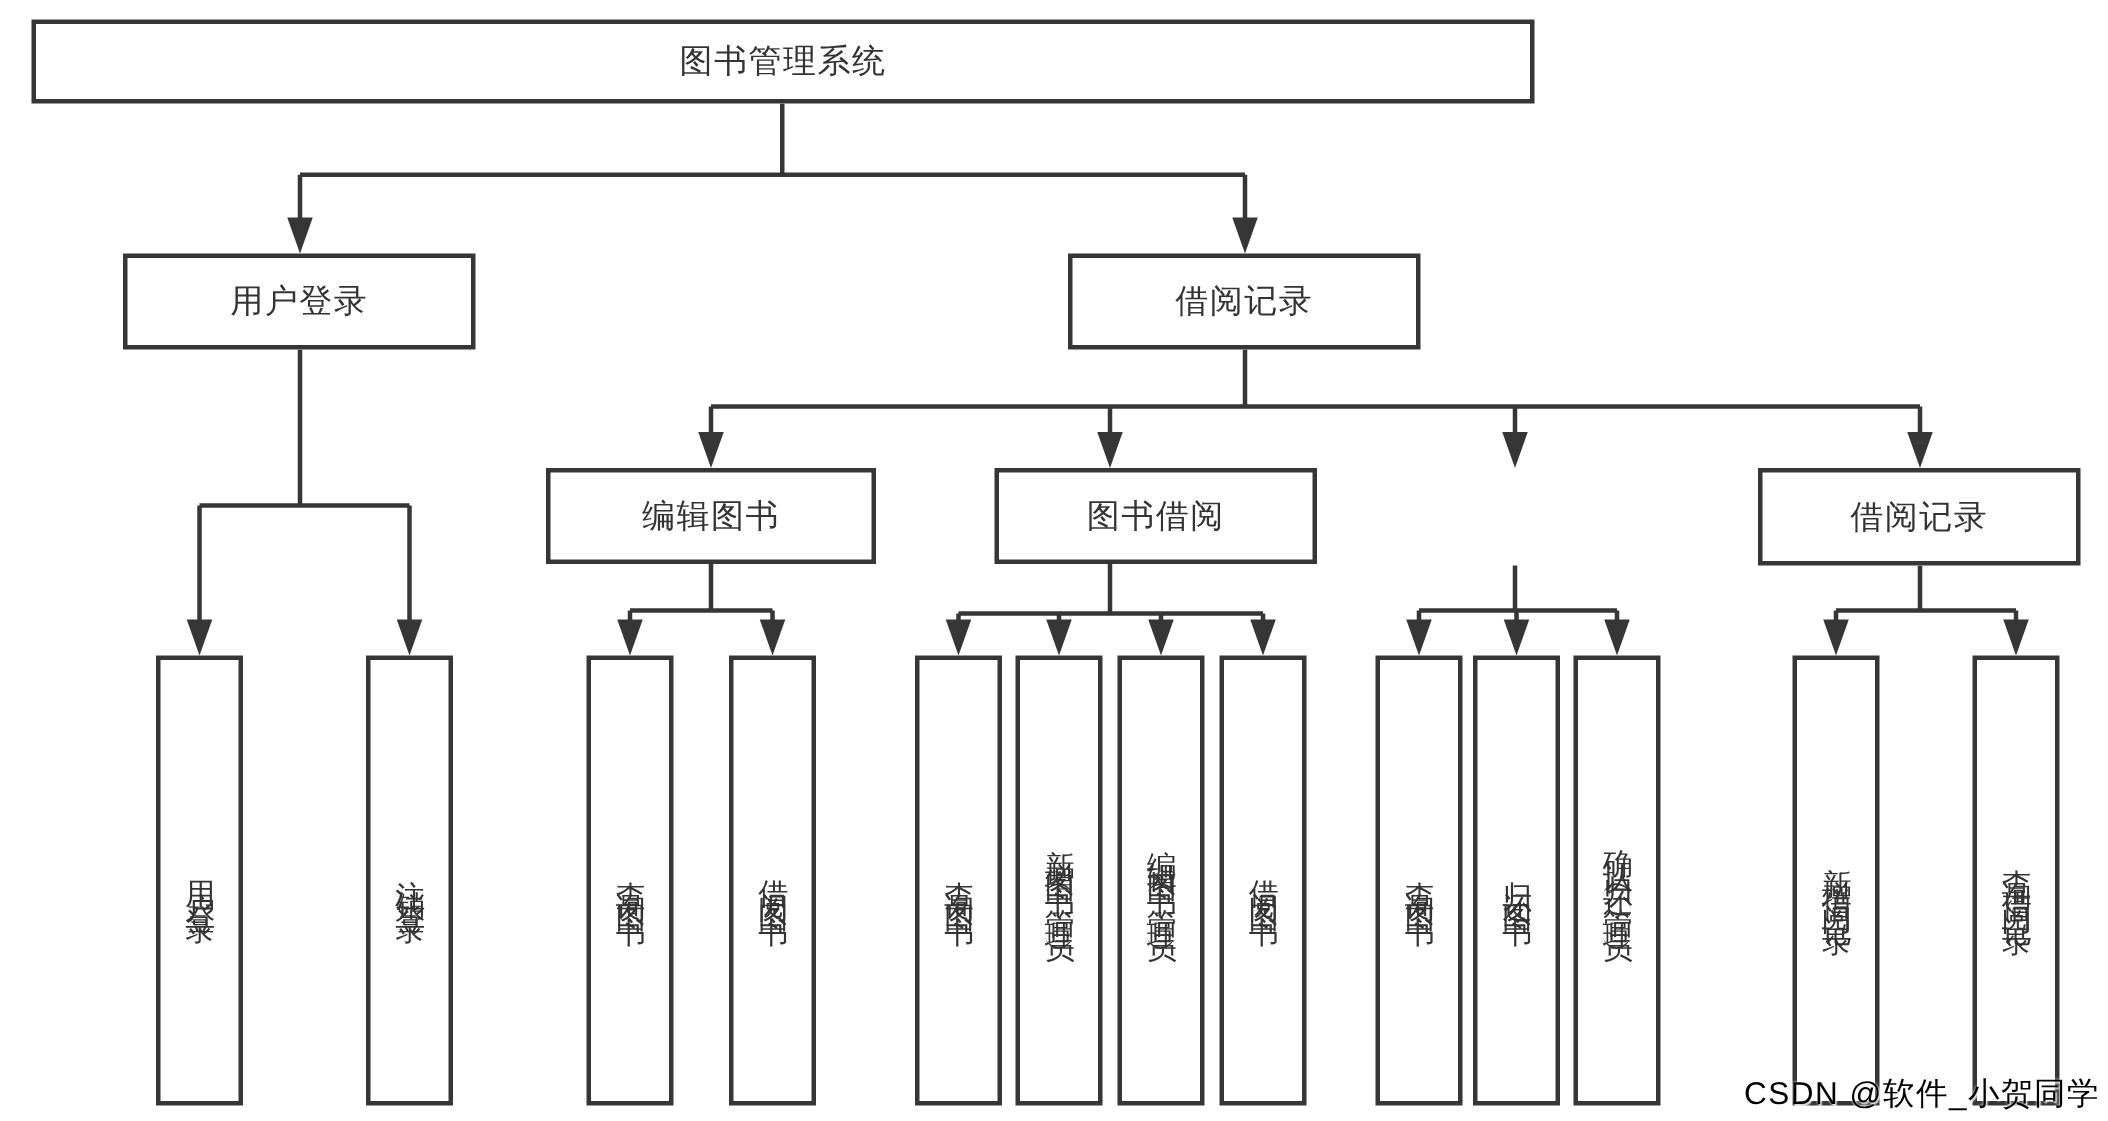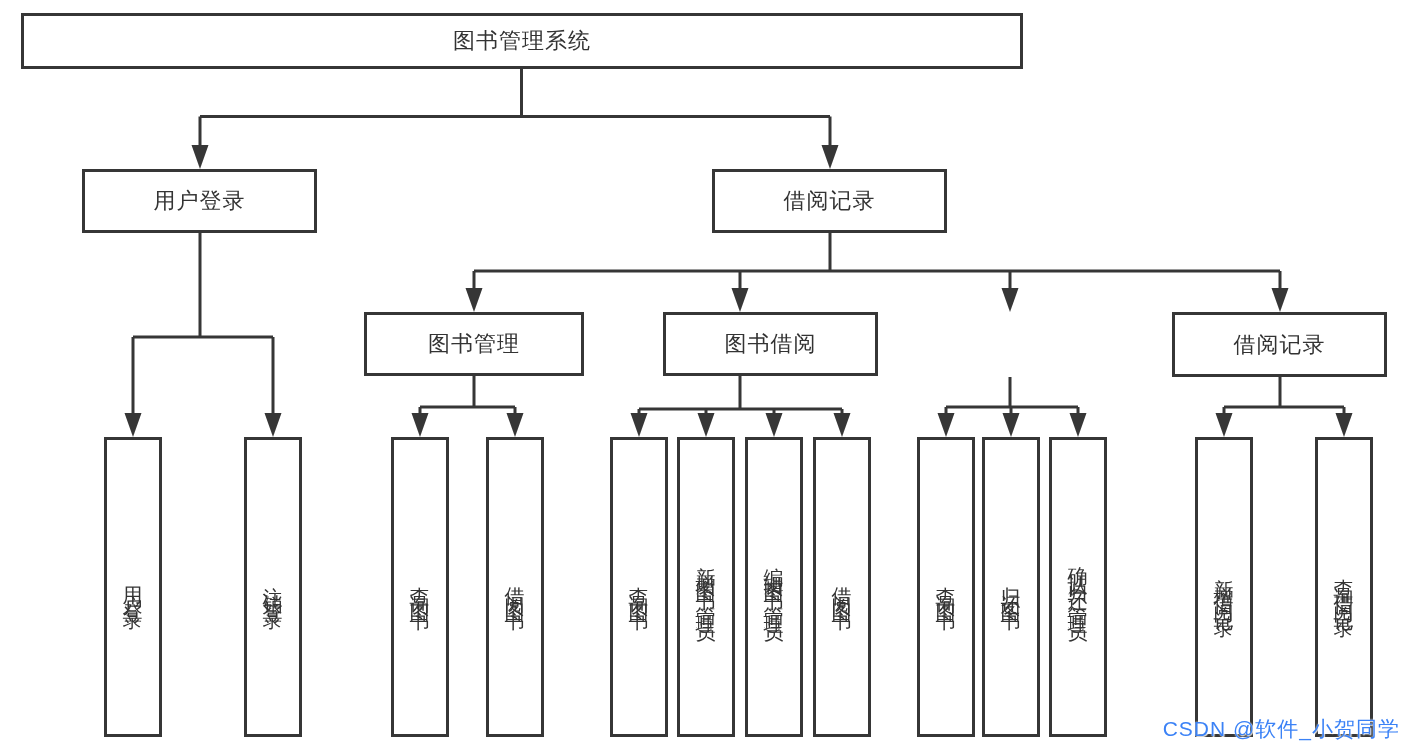--- a/index.html
+++ b/index.html
@@ -20,21 +20,21 @@
     border:3px solid #363636;background:#ffffff;
     display:flex;align-items:center;justify-content:center;
   }
   .vtext{
     writing-mode:vertical-rl;text-orientation:mixed;
     font-size:20px;letter-spacing:8px;line-height:1;
     color:#333333;white-space:nowrap;
   }
   .watermark{
     position:absolute;right:5px;bottom:4px;z-index:2;
-    font-size:21px;letter-spacing:1px;color:#3b82f6;
+    font-size:21px;letter-spacing:1px;color:#000000;
     text-shadow:0 0 2px #ffffff,1px 1px 1px rgba(255,255,255,0.85);
   }
 </style>
 </head>
 <body>
 
 <div class="stage">
 
   <svg class="connectors" width="1405" height="747" viewBox="0 0 1405 747">
     <g stroke="#363636" stroke-width="3" fill="none">
@@ -74,21 +74,21 @@
   </div>
 
   <div class="hbox" style="left:82px;top:169px;width:235px;height:64px;">
     <span>用户登录</span>
   </div>
   <div class="hbox" style="left:712px;top:169px;width:235px;height:64px;">
     <span>借阅记录</span>
   </div>
 
   <div class="hbox" style="left:364px;top:312px;width:220px;height:64px;">
-    <span>图书管理</span>
+    <span>编辑图书</span>
   </div>
   <div class="hbox" style="left:632px;top:312px;width:215px;height:64px;margin-left:31px;">
     <span>图书借阅</span>
   </div>
   <div class="hbox" style="left:1172px;top:312px;width:215px;height:65px;">
     <span>借阅记录</span>
   </div>
 
   <div class="vbox" style="left:104px;">
     <span class="vtext">用户登录</span>

